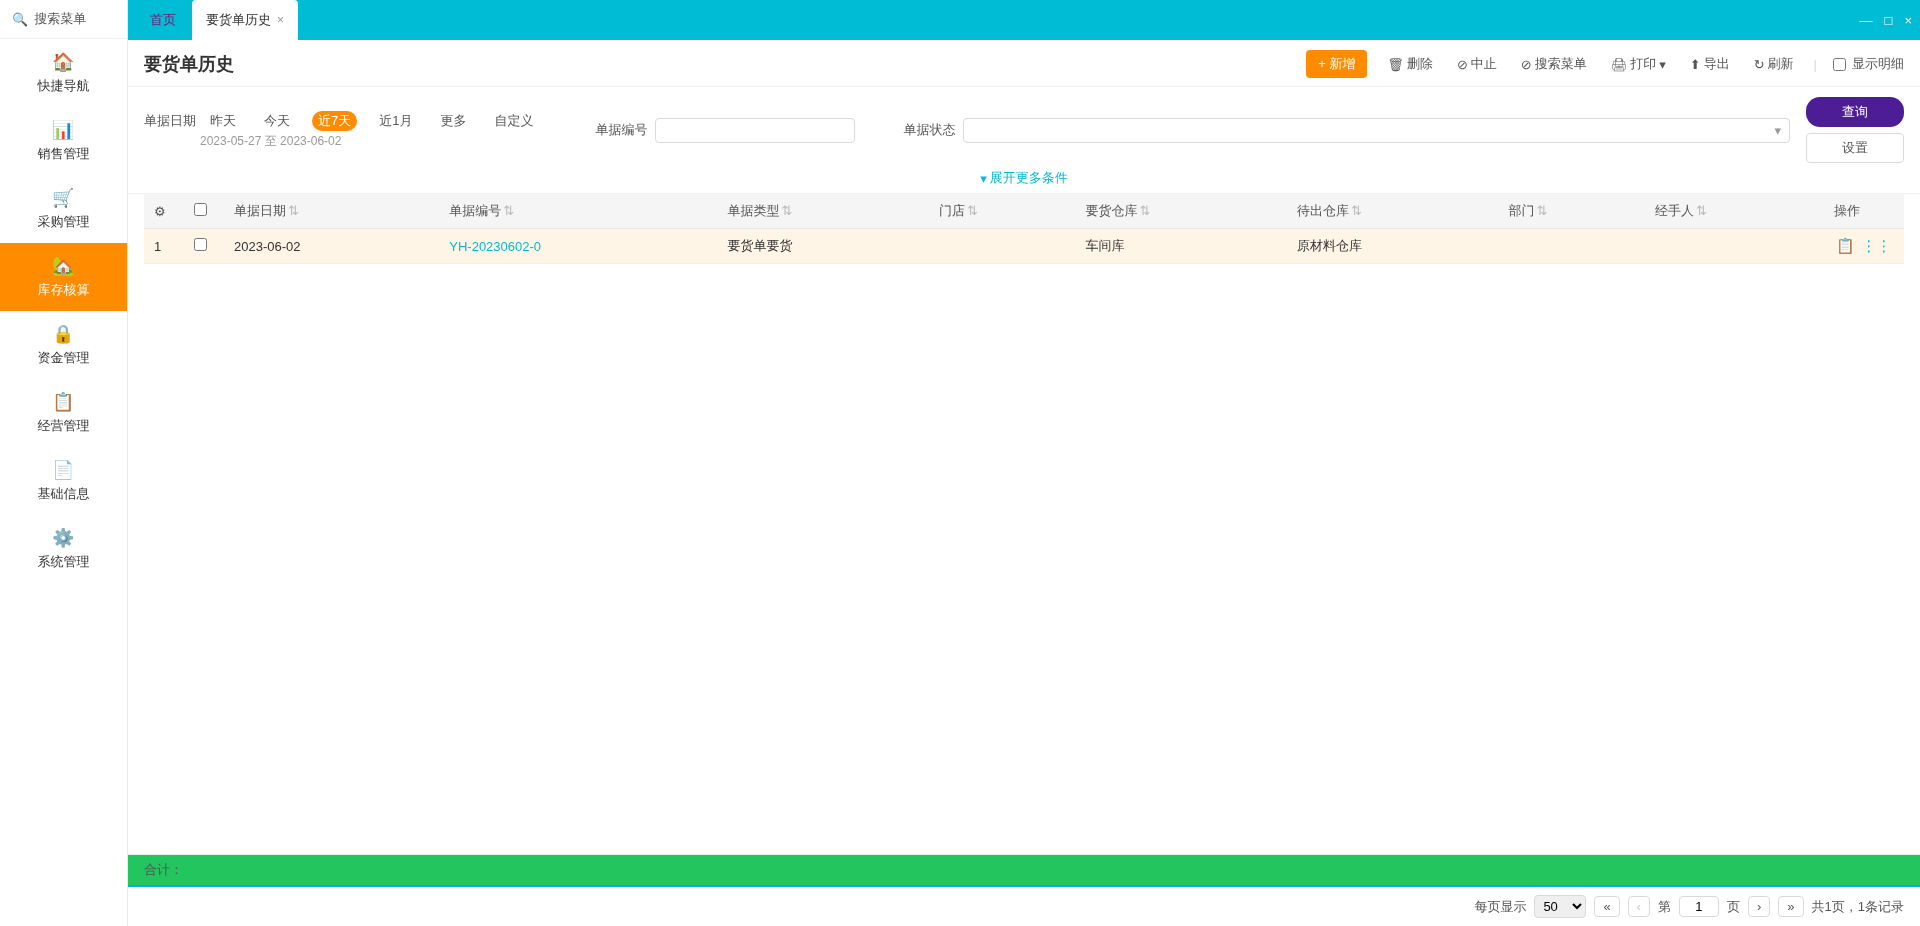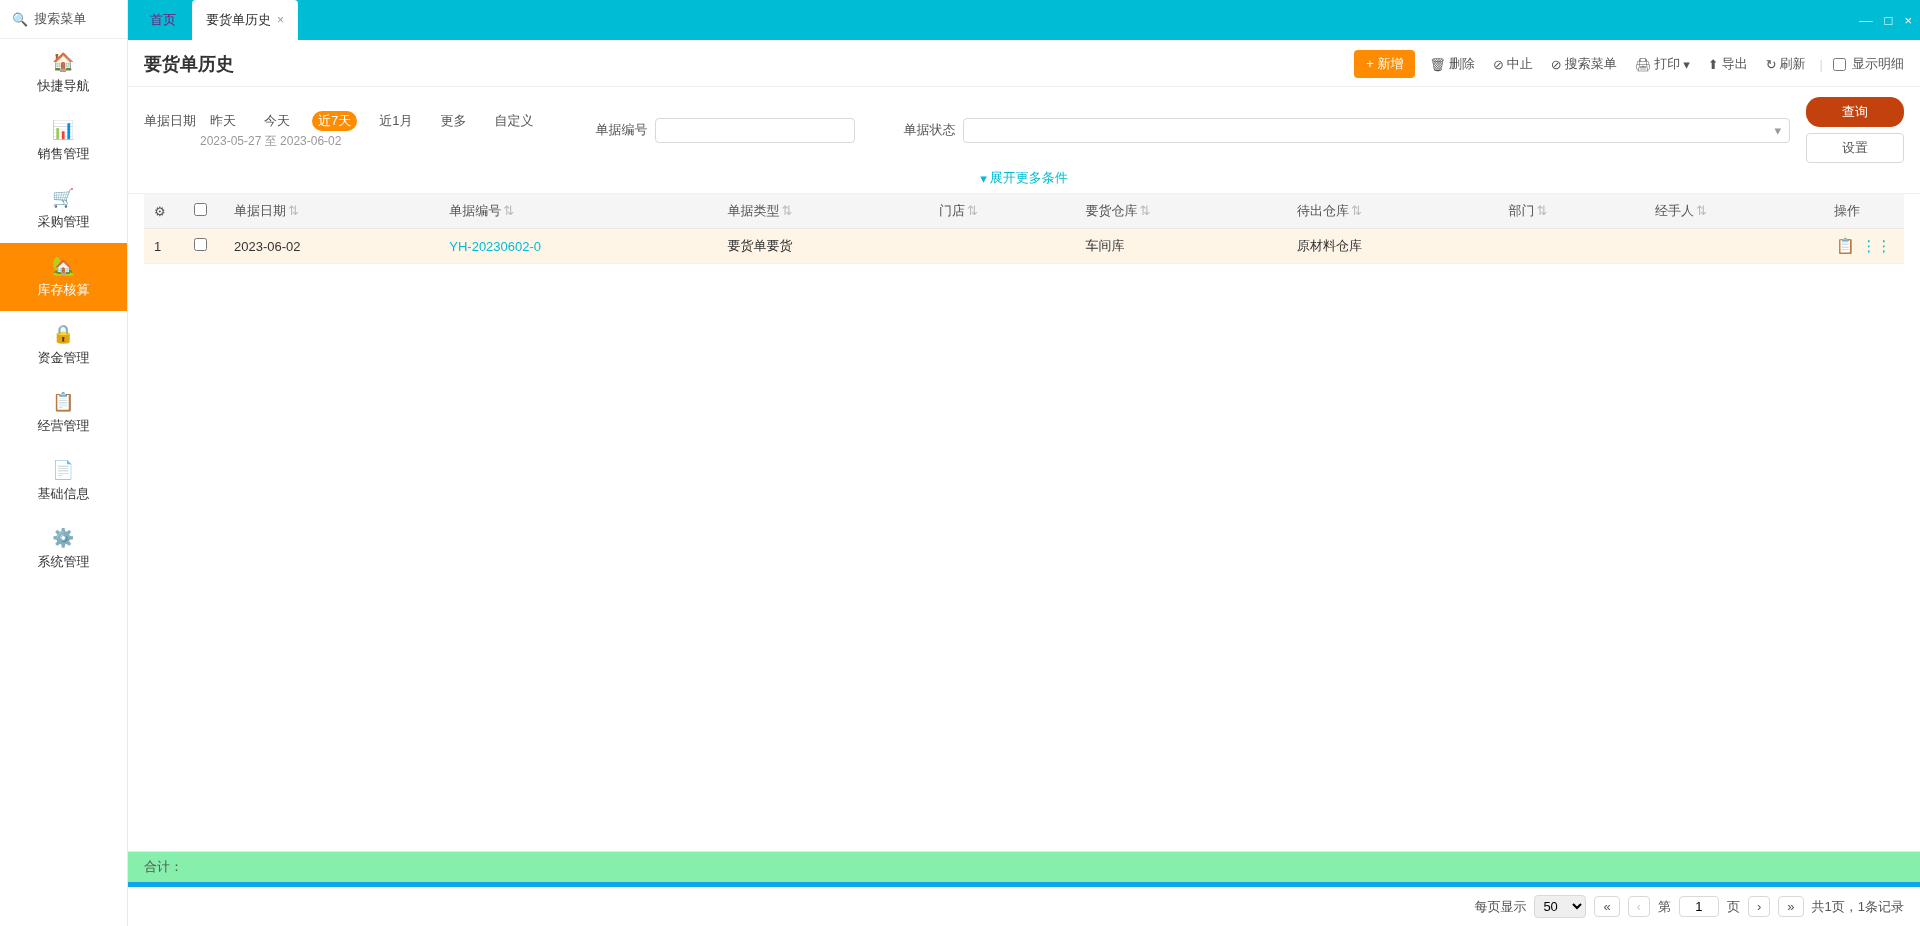--- a/index.html
+++ b/index.html
@@ -88,21 +88,21 @@
       flex-shrink: 0;
     }
     .page-title {
       font-size: 18px;
       font-weight: bold;
       color: #333;
     }
     .toolbar {
       display: flex;
       align-items: center;
-      gap: 10px;
+      gap: 16px;
     }
     .toolbar-btn {
       display: flex;
       align-items: center;
       gap: 3px;
       cursor: pointer;
       color: #555;
       font-size: 13px;
       padding: 2px 4px;
     }
@@ -212,38 +212,38 @@
     .data-table tr.row-highlight td { background: #fff5e6; }
     .table-settings-col { width: 40px; text-align: center; }
     .table-checkbox-col { width: 40px; text-align: center; }
     .table-action-col { width: 80px; text-align: center; }
     .link-text { color: #00bcd4; cursor: pointer; text-decoration: none; }
     .action-icons { display: flex; gap: 6px; justify-content: center; }
     .action-icon { color: #00bcd4; cursor: pointer; font-size: 15px; }
 
     
     .table-footer {
-      background: #86efac;
+      background: #22c55e;
       border-top: 1px solid #e8e8e8;
       padding: 6px 16px;
       display: flex;
       align-items: flex-start;
       gap: 8px;
       flex-shrink: 0;
     }
     .footer-label { color: #555; font-size: 13px; }
 
     
     .pagination {
       display: flex;
       align-items: center;
       justify-content: flex-end;
       padding: 8px 16px;
       gap: 8px;
-      border-top: 5px solid #0ea5e9;
+      border-top: 2px solid #0ea5e9;
       flex-shrink: 0;
     }
     .pagination span { color: #555; font-size: 13px; }
     .page-size-select {
       border: 1px solid #d9d9d9;
       border-radius: 4px;
       padding: 2px 4px;
       font-size: 13px;
     }
     .page-btn {
@@ -271,21 +271,21 @@
       align-items: center;
       gap: 6px;
       padding: 10px 12px;
       cursor: pointer;
       color: #555;
       font-size: 13px;
       border-bottom: 1px solid #f0f0f0;
     }
 
     .query-btn {
-      background: #c2410c;
+      background: #4c1d95;
       color: #fff;
       border: none;
       border-radius: 14px;
       padding: 6px 36px;
       cursor: pointer;
       font-size: 13px;
     }
     .settings-btn {
       background: #fff;
       color: #555;

